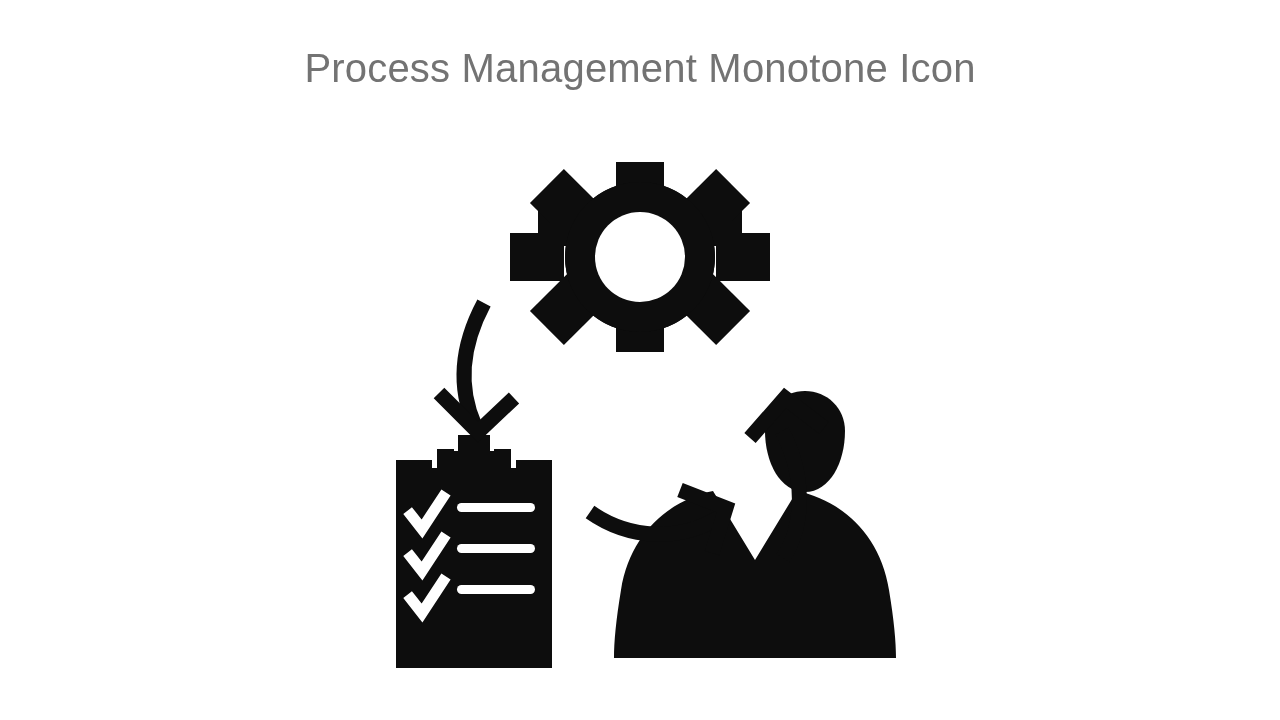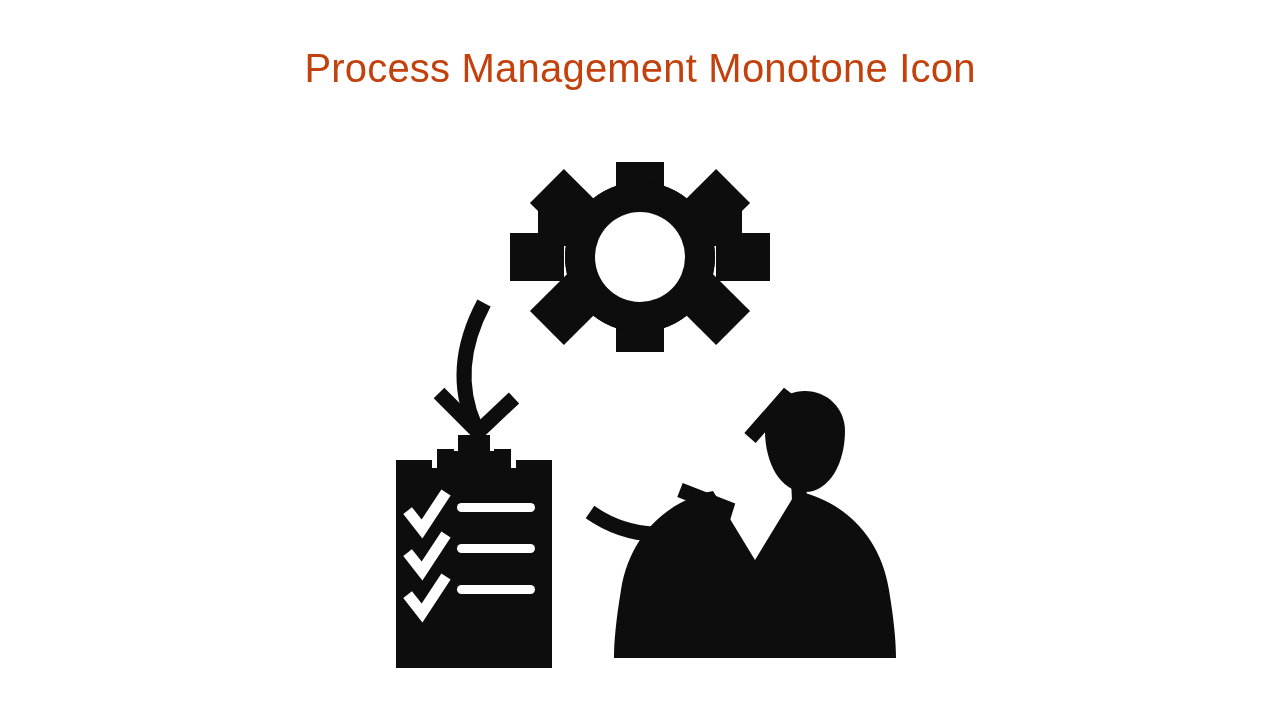--- a/index.html
+++ b/index.html
@@ -22,21 +22,21 @@
   .slide-title {
     position: absolute;
     left: 0;
     top: 44px;
     width: 1280px;
     text-align: center;
     font-family: "Liberation Sans", sans-serif;
     font-size: 40px;
     font-weight: 400;
     line-height: 1.2;
-    color: #c2410c;
+    color: #737373;
     letter-spacing: 0.2px;
     white-space: nowrap;
   }
   .icon-stage {
     position: absolute;
     left: 380px;
     top: 150px;
     width: 520px;
     height: 520px;
   }

